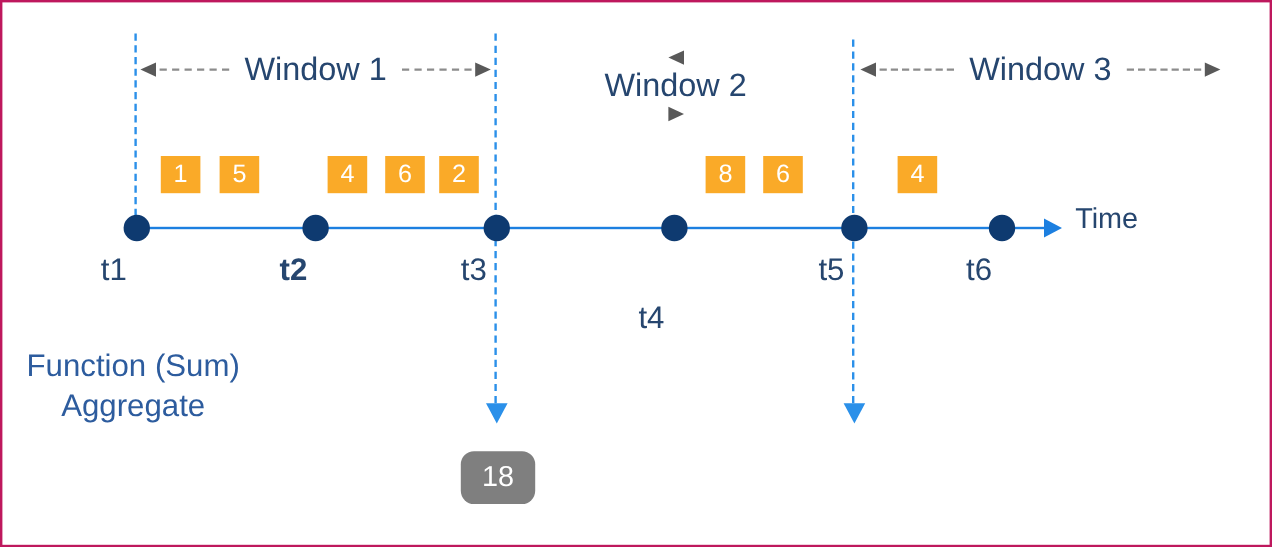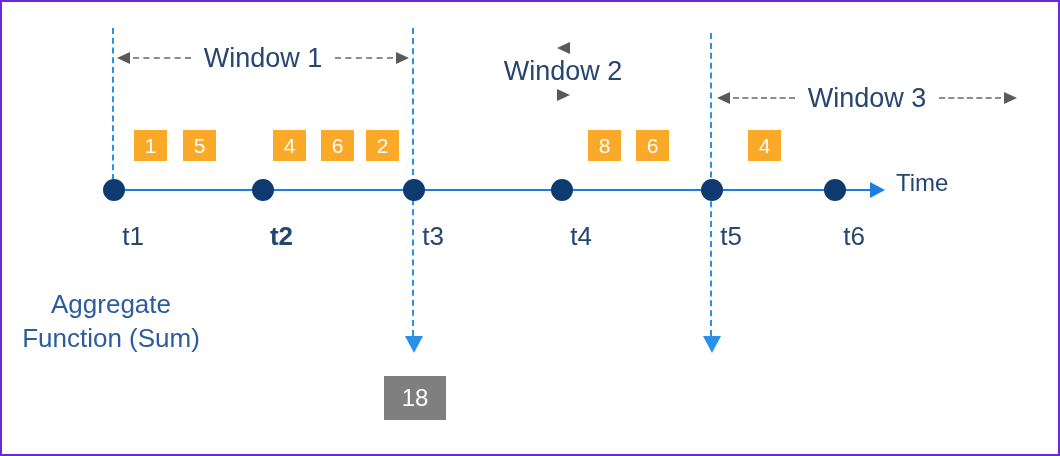--- a/index.html
+++ b/index.html
@@ -11,21 +11,21 @@
     --side-label-blue:#2D5C9E;
     --dash-gray:#8C8C8C;
     --arrowhead-gray:#595959;
     --guide-blue:#2B90E9;
   }
   html,body{margin:0;padding:0;background:#fff;}
   .canvas{
     position:relative;
     width:1060px;height:456px;
     box-sizing:border-box;
-    border:2px solid #6d28d9;
+    border:2px solid #be185d;
     background:#fff;
     font-family:"Liberation Sans","DejaVu Sans",sans-serif;
     overflow:hidden;
   }
   
   .vline{
     position:absolute;width:0;
     border-left:2px dashed var(--guide-blue);
   }
   
@@ -84,22 +84,22 @@
     border-top:8px solid transparent;
     border-bottom:8px solid transparent;
     border-left:15px solid var(--timeline-blue);
   }
   .dot{
     position:absolute;top:177px;
     width:22px;height:22px;border-radius:50%;
     background:var(--dot-navy);
   }
   .tick-label{
-    position:absolute;top:219px;
-    width:60px;text-align:right;
+    position:absolute;top:207px;
+    width:60px;text-align:left;
     font-size:26px;font-weight:300;
     color:var(--heading-navy);
   }
   .time-label{
     position:absolute;left:894px;top:167px;
     font-size:24px;font-weight:300;
     color:var(--heading-navy);
   }
   
   .aggregate-label{
@@ -113,21 +113,21 @@
     text-align:center;
     font-size:26px;font-weight:300;
     color:var(--side-label-blue);
   }
   
   .output-box{
     position:absolute;top:374px;
     width:62px;height:44px;
     background:var(--output-box-bg);
     color:#fff;font-size:24px;font-weight:300;
-    display:flex;align-items:center;justify-content:center;
+    display:flex;align-items:center;justify-content:center;border-radius:11px;
   }
 </style>
 </head>
 <body>
 
 <div class="canvas">
 
   <div class="vline" style="left:110px;top:26px;height:152px;"></div>
   <div class="vline" style="left:410px;top:26px;height:308px;"></div>
   <div class="vline" style="left:708px;top:31px;height:303px;"></div>
@@ -142,21 +142,21 @@
     <div class="dash-seg"></div>
     <div class="tri-right"></div>
   </div>
   <div class="window-row" style="left:417px;width:288px;flex-direction:column;">
     <div class="tri-left"></div>
     <div class="dash-seg"></div>
     <div class="window-label">Window 2</div>
     <div class="dash-seg"></div>
     <div class="tri-right"></div>
   </div>
-  <div class="window-row" style="left:715px;width:300px;margin-top:40px;">
+  <div class="window-row" style="left:715px;width:300px;">
     <div class="tri-left"></div>
     <div class="dash-seg"></div>
     <div class="window-label">Window 3</div>
     <div class="dash-seg"></div>
     <div class="tri-right"></div>
   </div>
 
   <div class="event-box" style="left:132px;">1</div>
   <div class="event-box" style="left:181px;">5</div>
   <div class="event-box" style="left:271px;">4</div>
@@ -171,26 +171,26 @@
   <div class="dot" style="left:101px;"></div>
   <div class="dot" style="left:250px;"></div>
   <div class="dot" style="left:401px;"></div>
   <div class="dot" style="left:549px;"></div>
   <div class="dot" style="left:699px;"></div>
   <div class="dot" style="left:822px;"></div>
 
   <div class="tick-label" style="left:82px;">t1</div>
   <div class="tick-label" style="left:231px;font-weight:bold;">t2</div>
   <div class="tick-label" style="left:382px;">t3</div>
-  <div class="tick-label" style="left:530px;">t4</div>
+  <div class="tick-label" style="left:530px;margin-top:40px;">t4</div>
   <div class="tick-label" style="left:680px;">t5</div>
   <div class="tick-label" style="left:803px;">t6</div>
 
   <div class="time-label">Time</div>
 
   <div class="aggregate-label">
+    <div>Function (Sum)</div>
     <div>Aggregate</div>
-    <div>Function (Sum)</div>
   </div>
 
   <div class="output-box" style="left:382px;">18</div>
 
 </div>
 
 </body></html>

